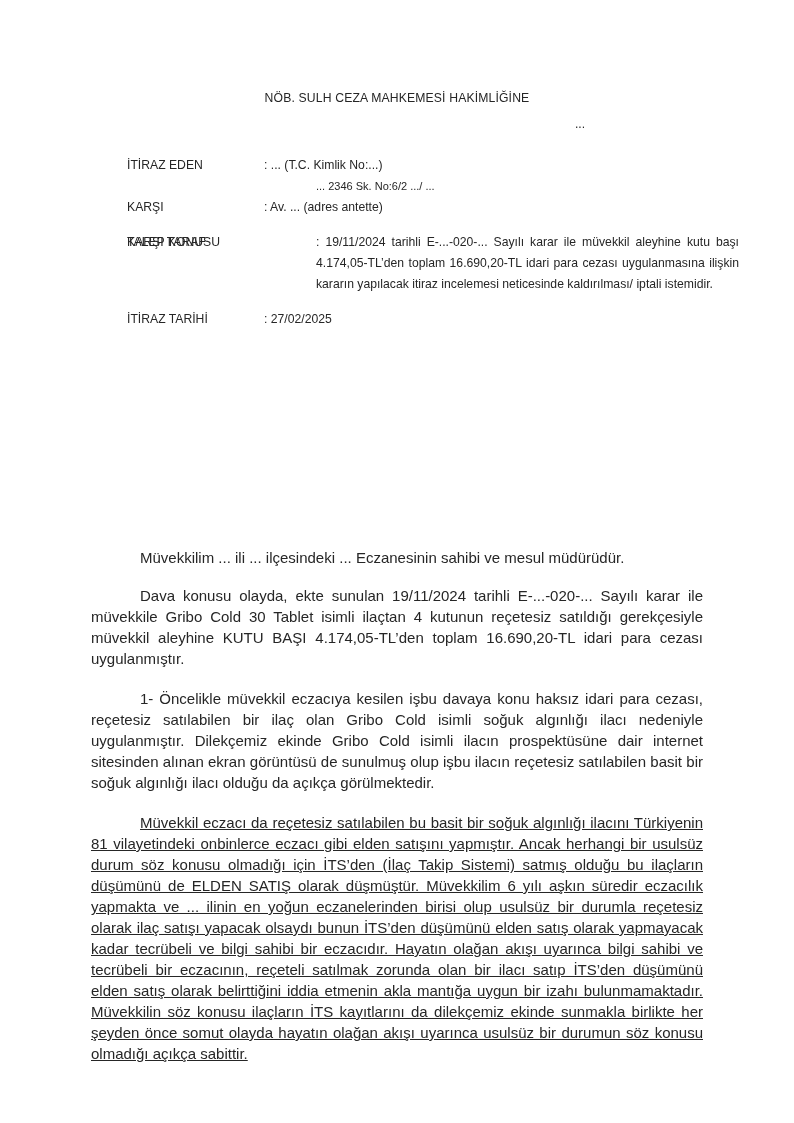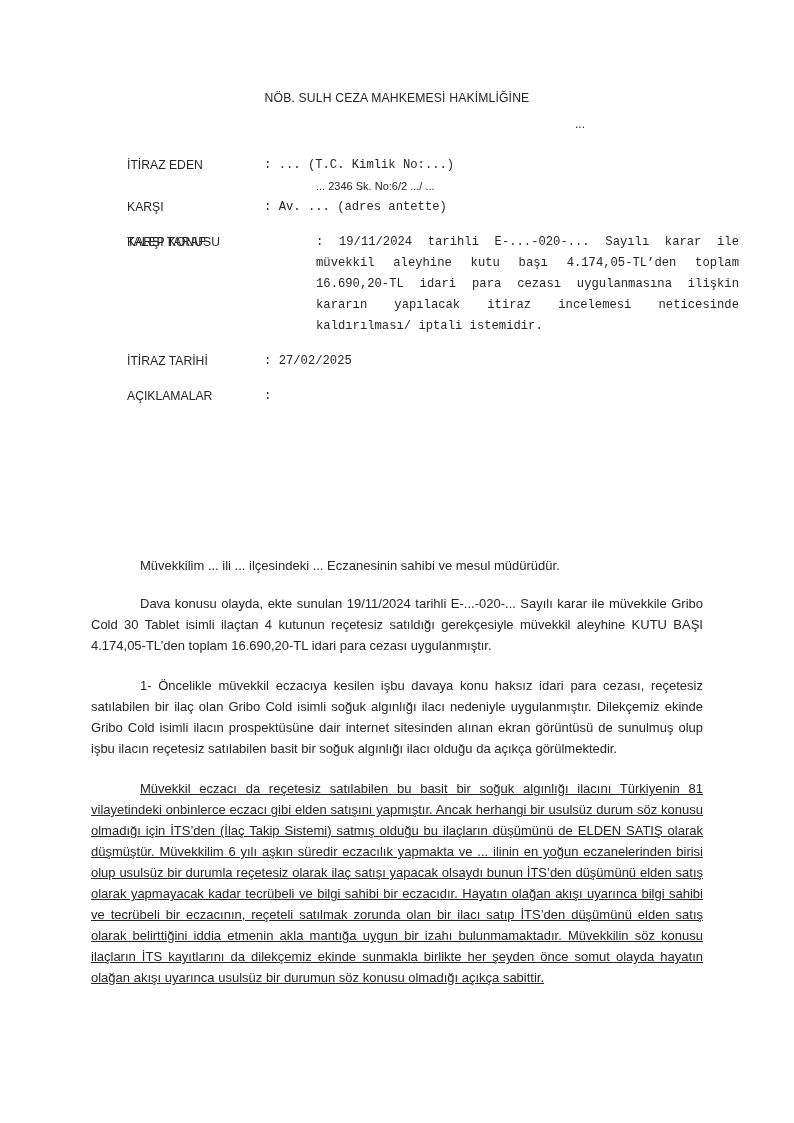--- a/index.html
+++ b/index.html
@@ -70,21 +70,20 @@
     top: 0;
     font-size: 12.2px;
     line-height: 21px;
     white-space: nowrap;
   }
   .field-value {
     margin-left: 137px;
     font-size: 12.2px;
     line-height: 21px;
     white-space: nowrap;
-    font-family: Liberation Mono, monospace;
   }
   .field-value.wide {
     margin-left: 189px;
     white-space: normal;
     text-align: justify;
     text-justify: inter-word;
   }
   .field-subline {
     margin-left: 189px;
     font-size: 11px;
@@ -93,26 +92,26 @@
   }
 
   
   .body-copy {
     position: absolute;
     left: 91px;
     top: 543px;
     width: 612px;
   }
   .para {
-    font-size: 13px;
+    font-size: 15px;
     line-height: 21px;
     text-align: justify;
     text-justify: inter-word;
     text-indent: 49px;
-    margin: 12px 0 17px 0;
+    margin: 4px 0 17px 0;
   }
   .para:last-child { margin-bottom: 0; text-decoration: underline; }
   .para.gap-lg { margin-bottom: 19px; }
 </style>
 </head>
 <body>
 
 <div class="page">
 
   <div class="doc-title">NÖB. SULH CEZA MAHKEMESİ HAKİMLİĞİNE</div>
@@ -140,24 +139,20 @@
     <div class="field-row">
       <span class="field-label">TALEP KONUSU</span>
       <div class="field-value wide">: 19/11/2024  tarihli E-...-020-... Sayılı karar ile müvekkil aleyhine kutu başı 4.174,05-TL’den toplam 16.690,20-TL idari para cezası uygulanmasına ilişkin  kararın yapılacak itiraz incelemesi neticesinde kaldırılması/ iptali istemidir.</div>
     </div>
 
     <div class="field-row">
       <span class="field-label">İTİRAZ TARİHİ</span>
       <div class="field-value">: 27/02/2025</div>
     </div>
 
-    <div class="field-row">
-      <span class="field-label">AÇIKLAMALAR</span>
-      <div class="field-value">:</div>
-    </div>
 
   </div>
 
   <div class="body-copy">
     <p class="para">Müvekkilim ... ili ... ilçesindeki ... Eczanesinin sahibi ve mesul müdürüdür.</p>
     <p class="para gap-lg">Dava konusu olayda, ekte sunulan 19/11/2024  tarihli E-...-020-... Sayılı karar ile müvekkile Gribo Cold 30 Tablet isimli ilaçtan 4 kutunun reçetesiz satıldığı gerekçesiyle müvekkil aleyhine KUTU BAŞI 4.174,05-TL’den toplam 16.690,20-TL idari para cezası uygulanmıştır.</p>
     <p class="para gap-lg">1- Öncelikle müvekkil eczacıya kesilen işbu davaya konu haksız idari para cezası, reçetesiz satılabilen bir ilaç olan Gribo Cold isimli soğuk algınlığı ilacı nedeniyle uygulanmıştır. Dilekçemiz ekinde Gribo Cold isimli ilacın prospektüsüne dair internet sitesinden alınan ekran görüntüsü de sunulmuş olup işbu ilacın reçetesiz satılabilen basit bir soğuk algınlığı ilacı olduğu da açıkça görülmektedir.</p>
     <p class="para">Müvekkil eczacı da reçetesiz satılabilen bu basit bir soğuk algınlığı ilacını Türkiyenin 81 vilayetindeki onbinlerce eczacı gibi elden satışını yapmıştır. Ancak herhangi bir usulsüz durum söz konusu olmadığı için İTS’den (İlaç Takip Sistemi) satmış olduğu bu ilaçların  düşümünü de ELDEN SATIŞ olarak düşmüştür. Müvekkilim 6 yılı aşkın süredir eczacılık yapmakta ve ... ilinin en yoğun eczanelerinden birisi olup usulsüz bir durumla reçetesiz olarak ilaç satışı yapacak olsaydı bunun İTS’den düşümünü elden satış olarak yapmayacak kadar tecrübeli ve bilgi sahibi bir  eczacıdır. Hayatın olağan akışı uyarınca bilgi sahibi ve tecrübeli bir eczacının, reçeteli satılmak zorunda olan bir ilacı satıp İTS’den düşümünü elden satış olarak belirttiğini iddia etmenin akla mantığa uygun bir izahı bulunmamaktadır. Müvekkilin söz konusu ilaçların  İTS kayıtlarını da dilekçemiz ekinde sunmakla birlikte her şeyden önce somut olayda hayatın olağan akışı uyarınca usulsüz bir durumun söz konusu olmadığı açıkça sabittir.</p>
   </div>
 

